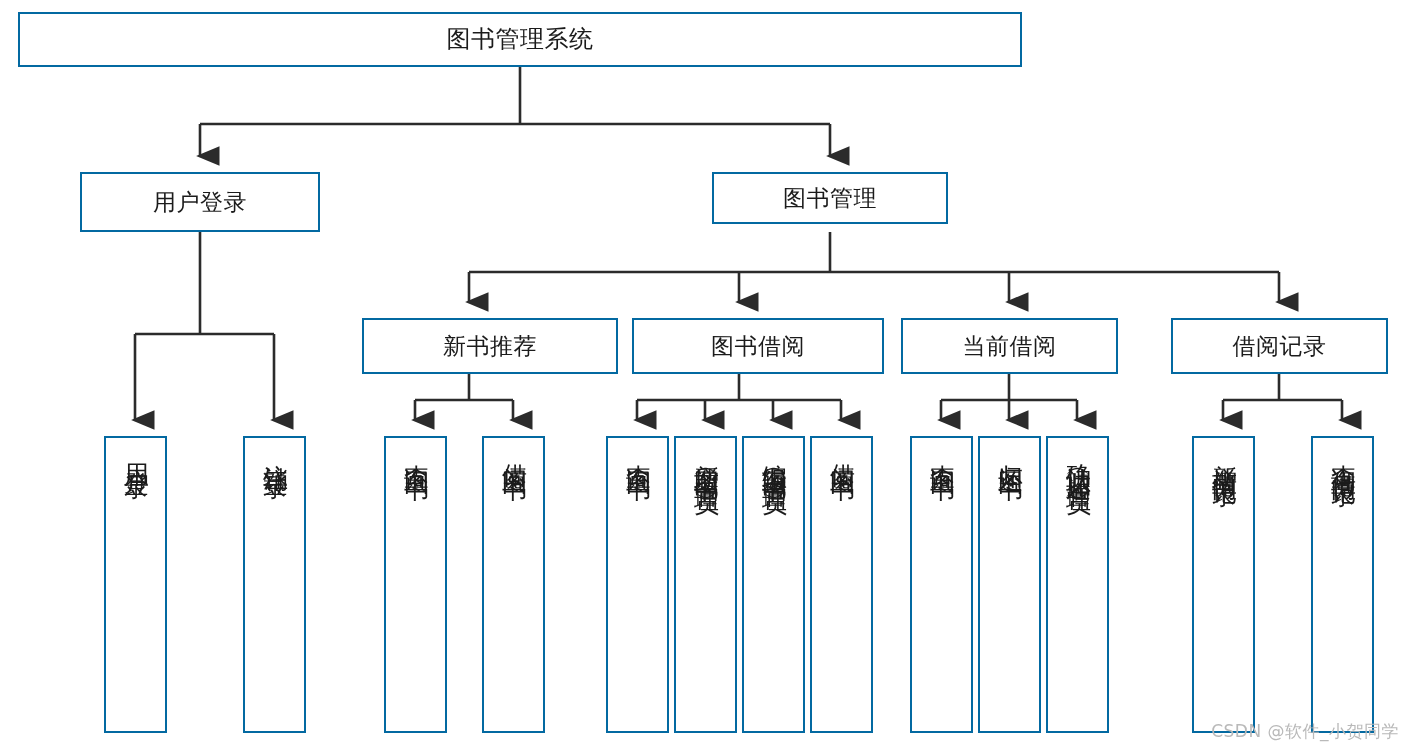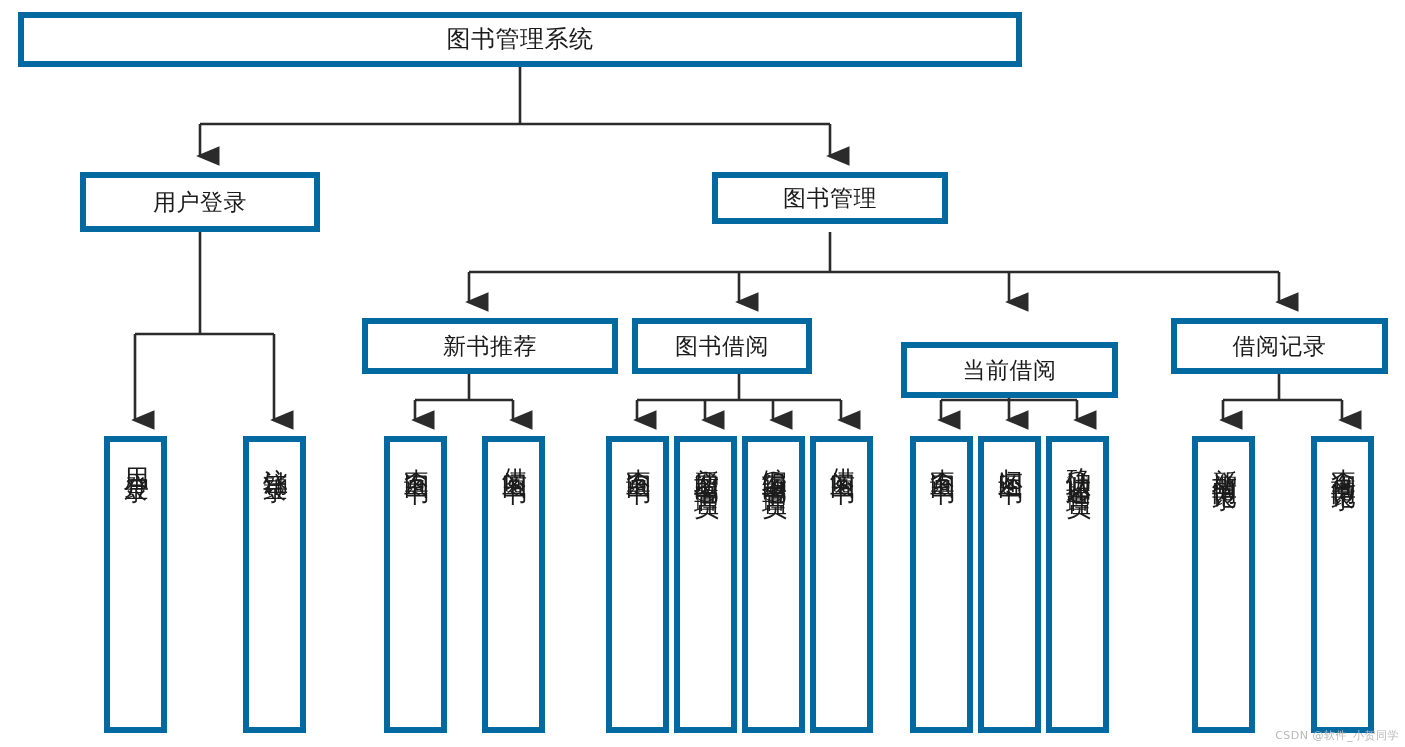--- a/index.html
+++ b/index.html
@@ -17,21 +17,21 @@
   }
   svg#connectors{
     position:absolute;left:0;top:0;
     width:1405px;height:747px;
     pointer-events:none;
   }
   .node{
     position:absolute;
     box-sizing:border-box;
     background:#ffffff;
-    border:6px solid #0369a1;
+    border:2px solid #0369a1;
     display:flex;
     align-items:center;
     justify-content:center;
     z-index:2;
   }
   .node-label{
     color:#1b1b1b;
     letter-spacing:0.5px;
     white-space:nowrap;
     line-height:1.15;
@@ -55,21 +55,21 @@
     font-size:25px;
     letter-spacing:4px;
     line-height:1;
     white-space:nowrap;
     transform:translateX(1px);
   }
   .watermark{
     position:absolute;
     right:6px;
     bottom:4px;
-    font-size:11px;
+    font-size:17px;
     color:#b9b9b9;
     letter-spacing:0.5px;
     z-index:5;
     white-space:nowrap;
     text-align:right;
   }
 </style>
 </head>
 <body>
 
@@ -136,25 +136,25 @@
   </div>
 
   <div class="node horiz" style="left:712px;top:172px;width:236px;height:52px;">
     <span class="node-label">图书管理</span>
   </div>
 
   <div class="node horiz" style="left:362px;top:318px;width:256px;height:56px;">
     <span class="node-label">新书推荐</span>
   </div>
 
-  <div class="node horiz" style="left:632px;top:318px;width:180px;height:56px;">
+  <div class="node horiz" style="left:632px;top:318px;width:252px;height:56px;">
     <span class="node-label">图书借阅</span>
   </div>
 
-  <div class="node horiz" style="left:901px;top:318px;width:217px;height:56px;margin-top:24px;">
+  <div class="node horiz" style="left:901px;top:318px;width:217px;height:56px;">
     <span class="node-label">当前借阅</span>
   </div>
 
   <div class="node horiz" style="left:1171px;top:318px;width:217px;height:56px;">
     <span class="node-label">借阅记录</span>
   </div>
 
   <div class="node vert" style="left:104px;top:436px;width:63px;height:297px;">
     <span class="node-label">用户登录</span>
   </div>

